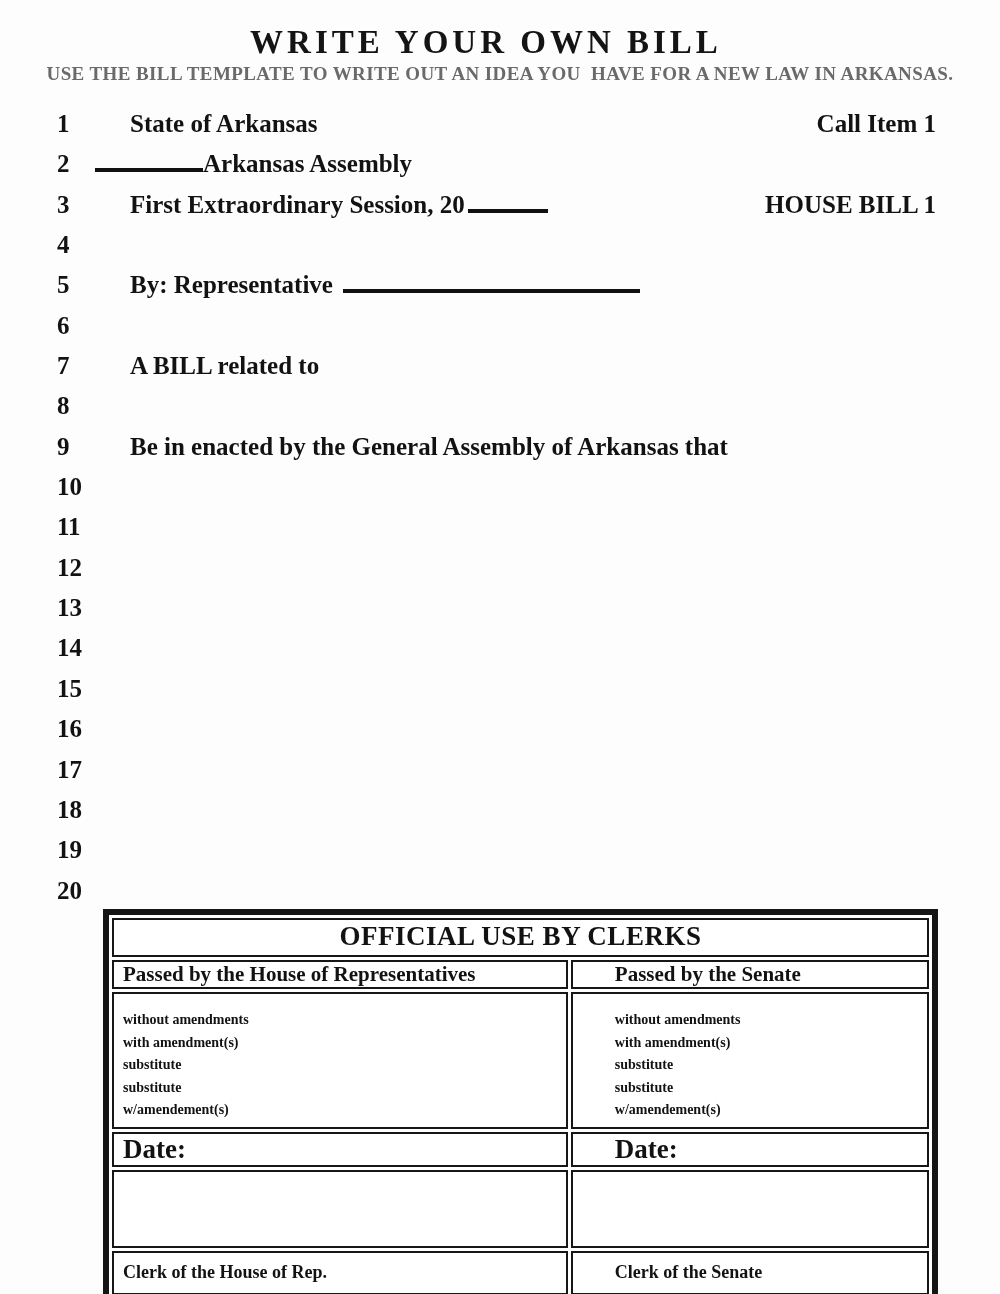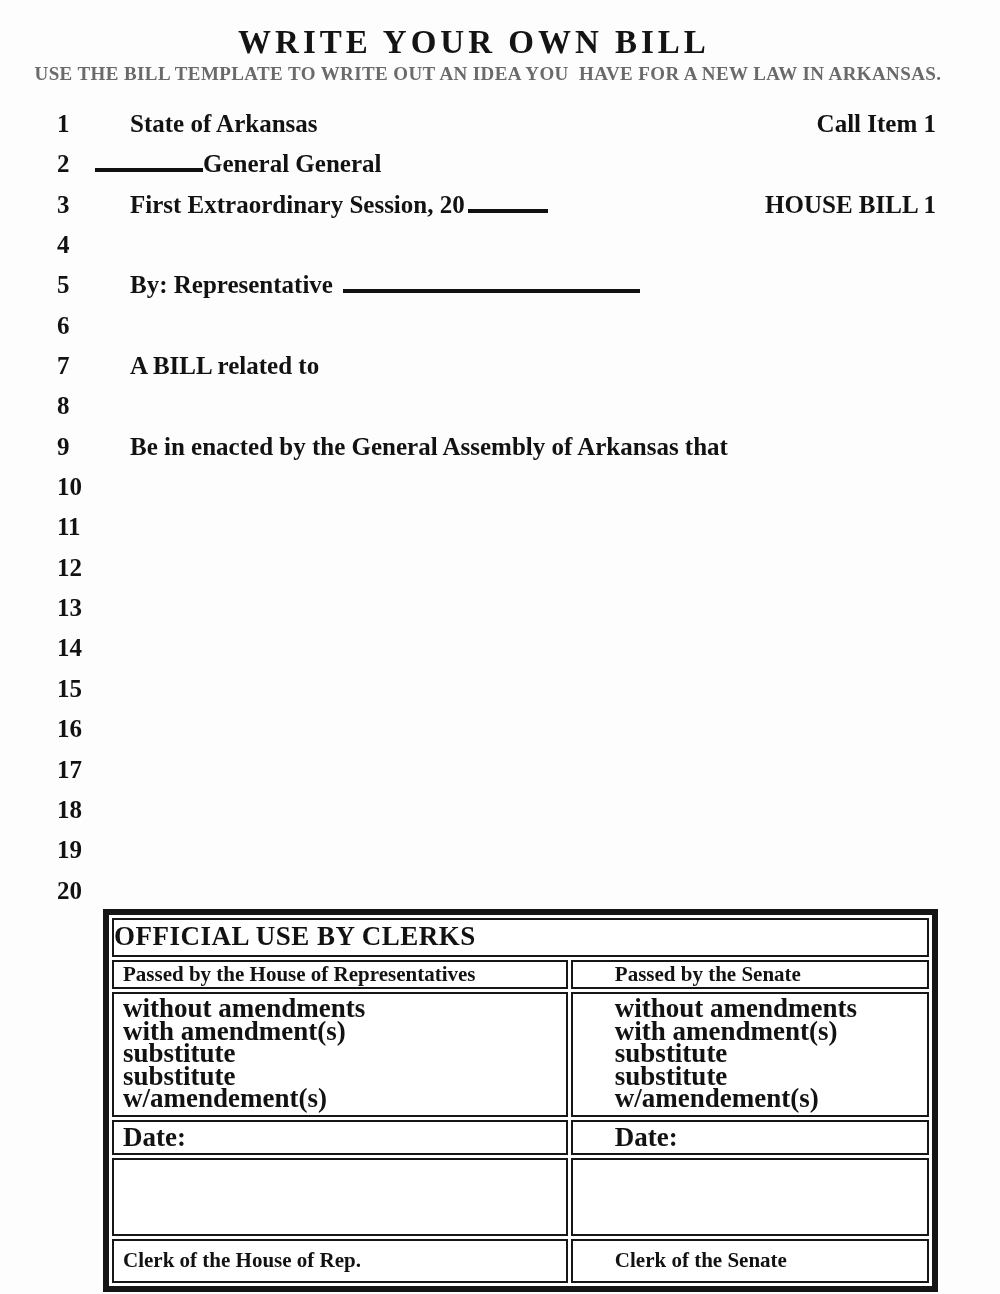--- a/index.html
+++ b/index.html
@@ -7,21 +7,21 @@
     width: 1000px; height: 1294px;
     background: #fdfdfd;
     font-family: "Liberation Serif", "DejaVu Serif", serif;
     color: #101010;
     position: relative;
     overflow: hidden;
   }
   .page { position: absolute; inset: 0; }
 
   
-  .doc-header { position: absolute; top: 22px; left: 4px; width: 940px; text-align: center; }
+  .doc-header { position: absolute; top: 22px; left: 16px; width: 940px; text-align: center; }
   .doc-title {
     font-size: 33px; font-weight: bold; letter-spacing: 4px;
     color: #141414; line-height: 40px; white-space: pre;
   }
   .doc-subtitle {
     font-size: 19px; font-weight: bold; letter-spacing: 0.4px;
     color: #6a6a6a; line-height: 24px; white-space: pre; padding-left: 28px;
   }
 
   
@@ -51,31 +51,31 @@
     width: 100%; border-collapse: separate; border-spacing: 3px;
     table-layout: fixed;
   }
   .clerk-box col.c-house { width: 56%; }
   .clerk-box col.c-senate { width: 44%; }
   .clerk-box td {
     border: 2.5px solid #161616; background: #fff;
     font-weight: bold; color: #121212; vertical-align: middle;
   }
   .t-title td {
-    font-size: 27px; letter-spacing: 0.5px;
+    text-align: center; font-size: 27px; letter-spacing: 0.5px;
     height: 36px; padding: 1px 0 3px 0;
   }
   td.cell-house { padding-left: 9px; }
   td.cell-senate { padding-left: 42px; }
   .t-colhead td { font-size: 21px; height: 18px; }
-  .t-options td { font-size: 27px; padding-top: 3px; padding-bottom: 5px; }
+  .t-options td { font-size: 14px; padding-top: 15px; padding-bottom: 5px; }
   .t-options .opt { line-height: 22.6px; }
   .t-date td { font-size: 27px; height: 27px; }
   .t-empty td { height: 78px; }
-  .t-clerk td { font-size: 21px; height: 44px; }
+  .t-clerk td { font-size: 18px; height: 44px; }
 </style>
 </head>
 <body>
 
 <div class="page">
 
   <div class="doc-header">
     <div class="doc-title">WRITE YOUR OWN BILL</div>
     <div class="doc-subtitle">USE THE BILL TEMPLATE TO WRITE OUT AN IDEA YOU  HAVE FOR A NEW LAW IN ARKANSAS.</div>
   </div>
@@ -84,21 +84,21 @@
 
     <div class="bline">
       <span class="num">1</span>
       <span>State of Arkansas</span>
       <span class="right">Call Item 1</span>
     </div>
 
     <div class="bline">
       <span class="num">2</span>
       <span class="blank blank-2"></span>
-      <span>General General</span>
+      <span>Arkansas Assembly</span>
     </div>
 
     <div class="bline">
       <span class="num">3</span>
       <span>First Extraordinary Session, 20</span>
       <span class="blank blank-3"></span>
       <span class="right">HOUSE BILL 1</span>
     </div>
 
     <div class="bline">

